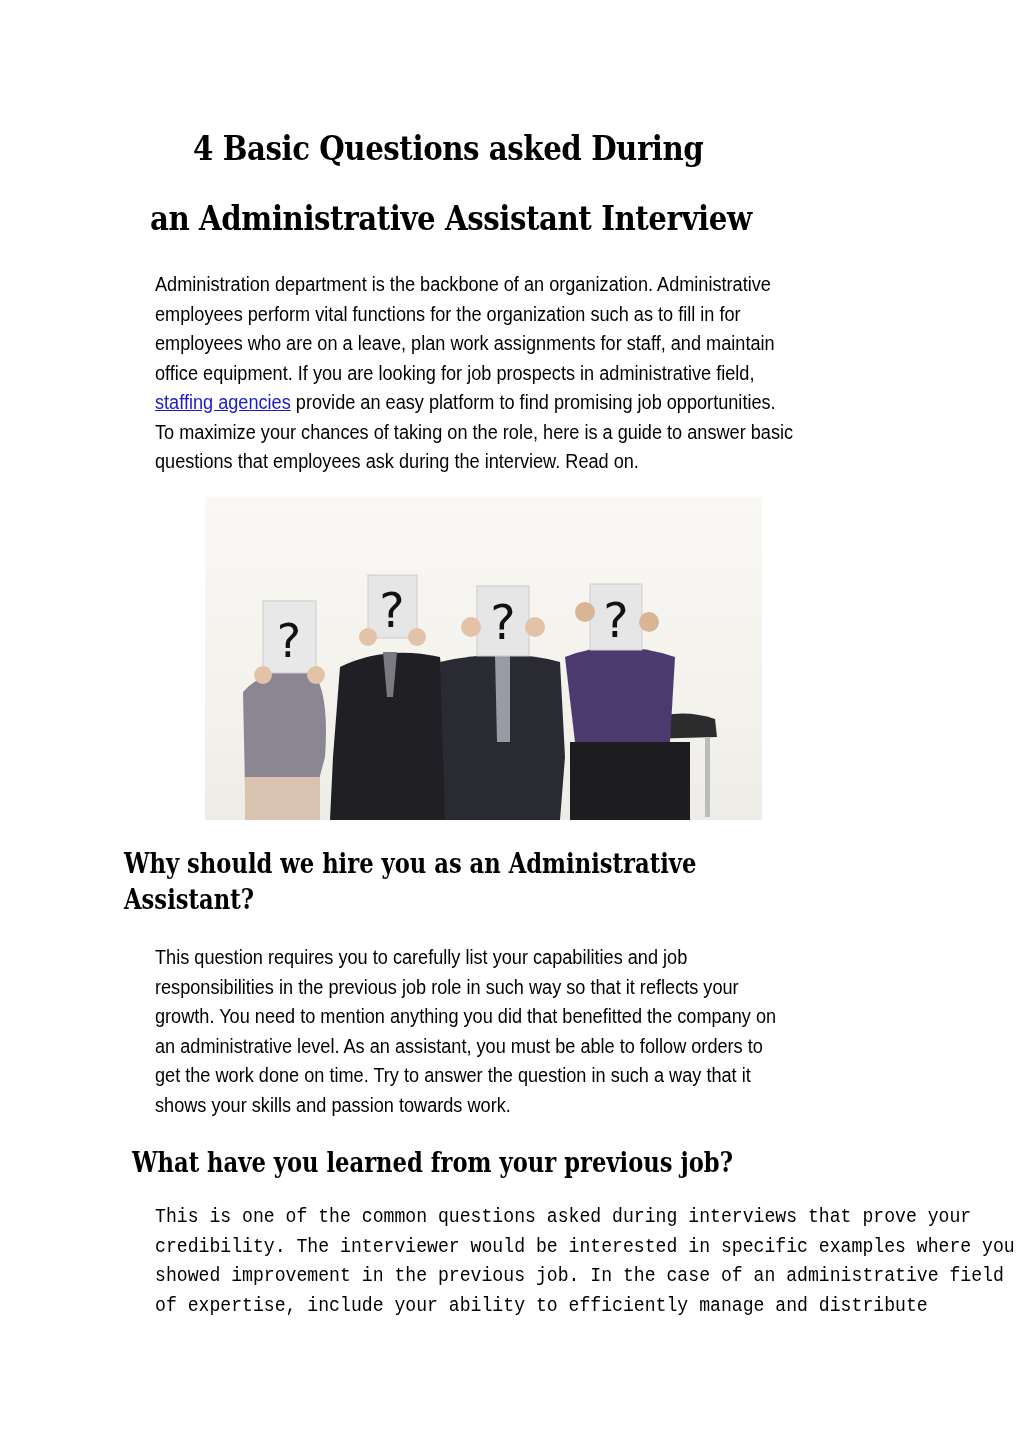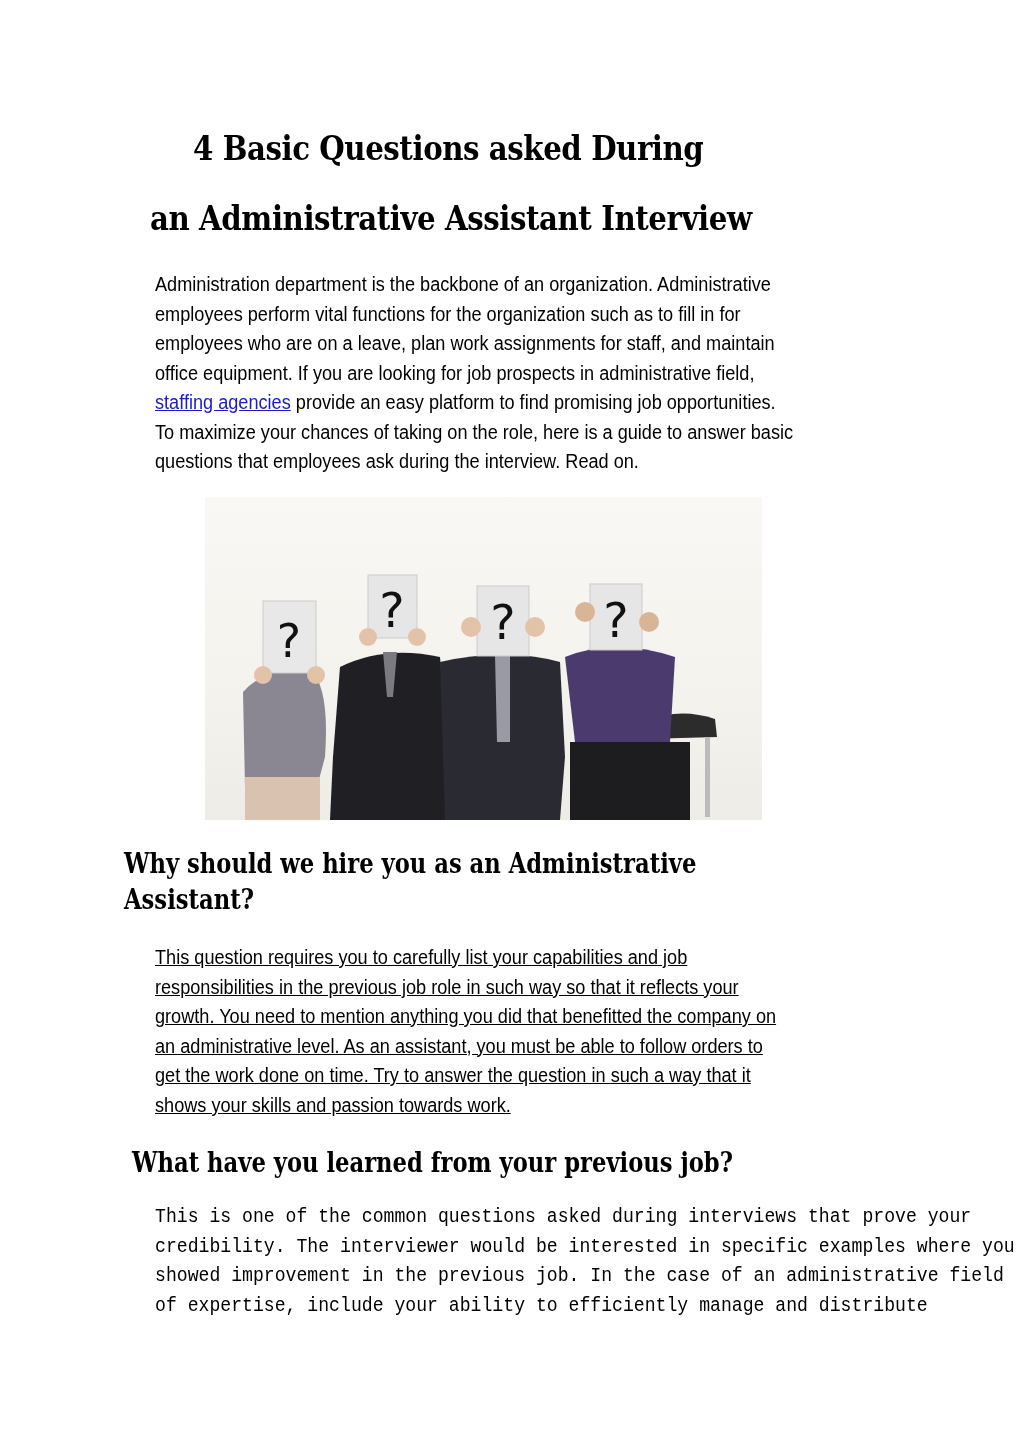--- a/index.html
+++ b/index.html
@@ -14,21 +14,21 @@
     }
     .title-1 { left: 193px; top: 128px; transform: scaleX(0.86); }
     .title-2 { left: 150px; top: 198px; transform: scaleX(0.86); }
     .body-text {
       position: absolute; left: 140px; width: 800px;
       font-family: "Liberation Sans", sans-serif; font-size: 19.5px; line-height: 29.5px;
       color: #000; transform-origin: left top; margin-left: 15px;
     }
     .line { display: block; white-space: nowrap; transform-origin: left center; }
     .p1 { top: 270px; }
-    .p2 { top: 943px; text-decoration: underline; }
+    .p2 { top: 943px; }
     .p3 { top: 1203px; font-family: Liberation Mono, monospace; }
     .link { color: #1a1acd; text-decoration: underline; cursor: pointer; }
     .heading {
       position: absolute; font-family: "DejaVu Serif", serif; font-weight: bold;
       font-size: 27px; line-height: 35px; white-space: nowrap; color: #000;
       transform-origin: left top;
     }
     .h1 { left: 124px; top: 846px; transform: scaleX(0.84); }
     .h1b { left: 124px; top: 882px; transform: scaleX(0.84); }
     .h2 { left: 132px; top: 1145px; transform: scaleX(0.84); }

